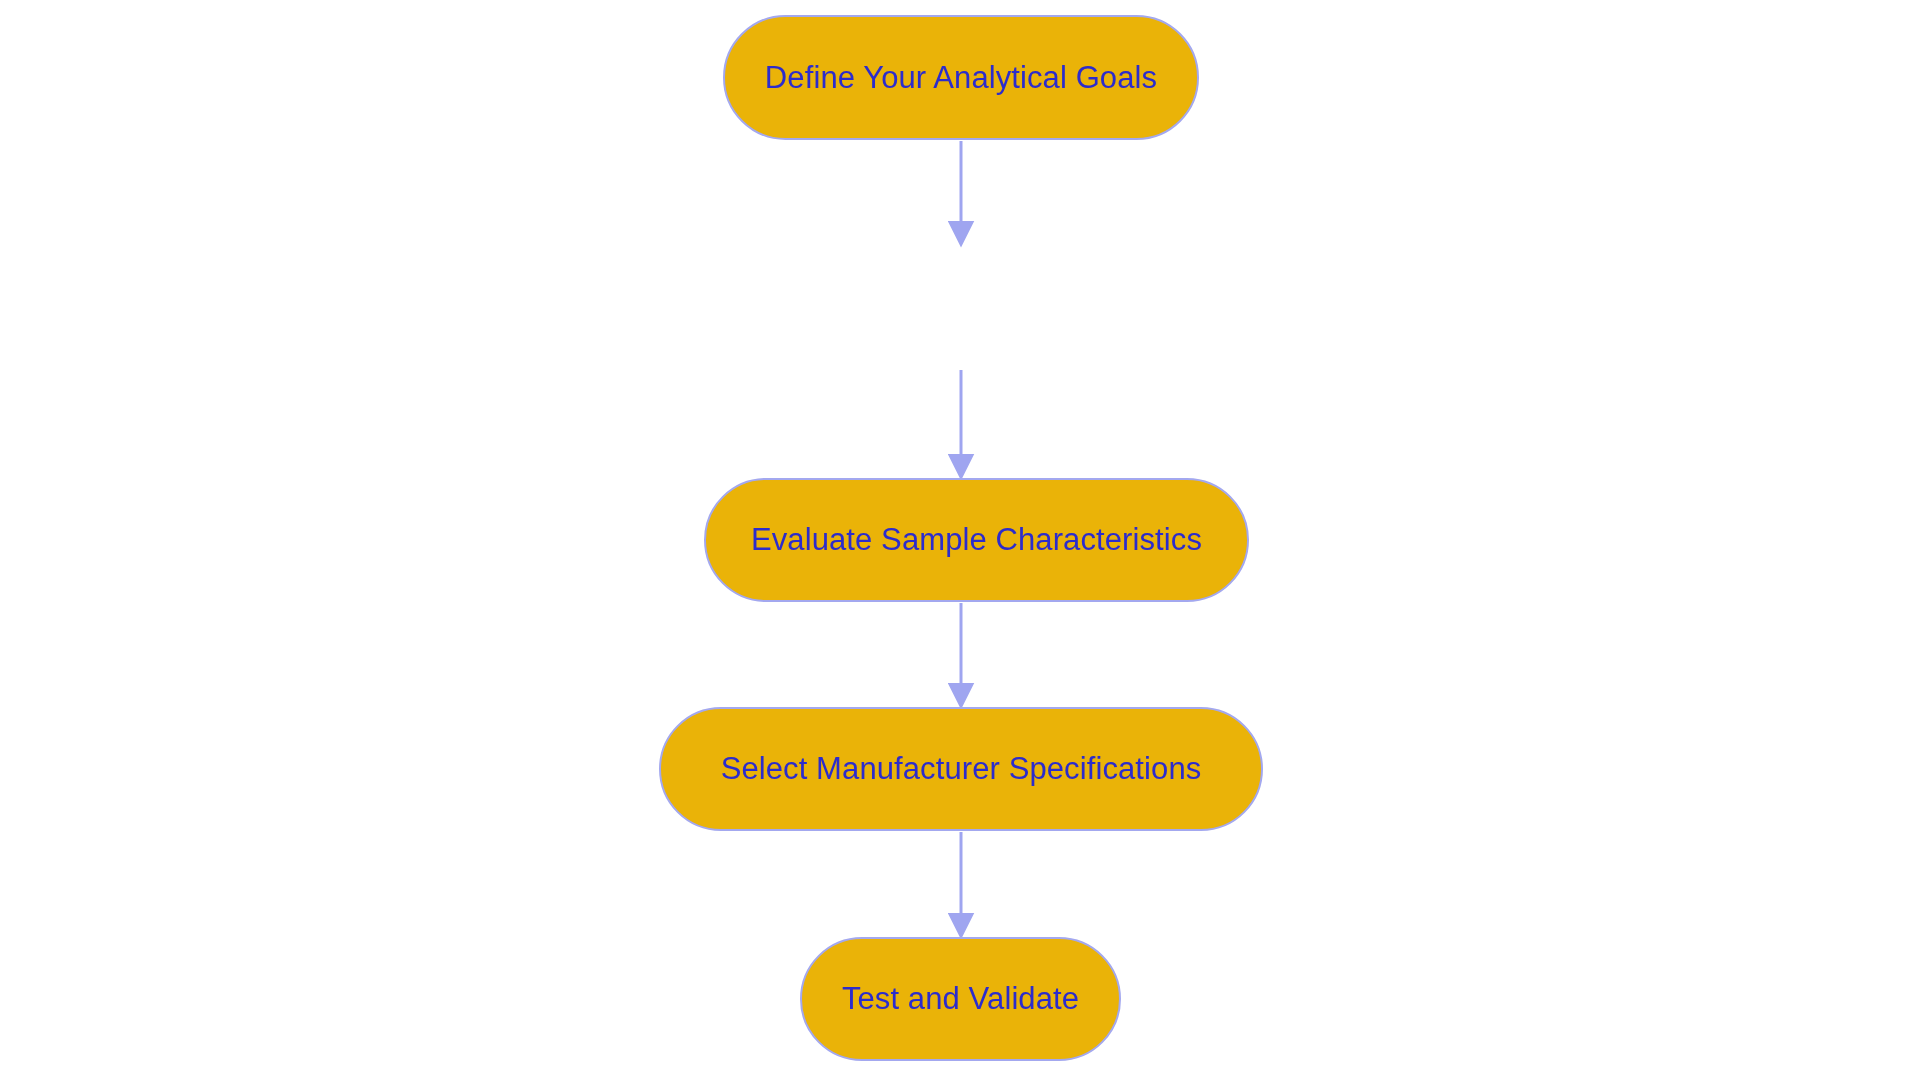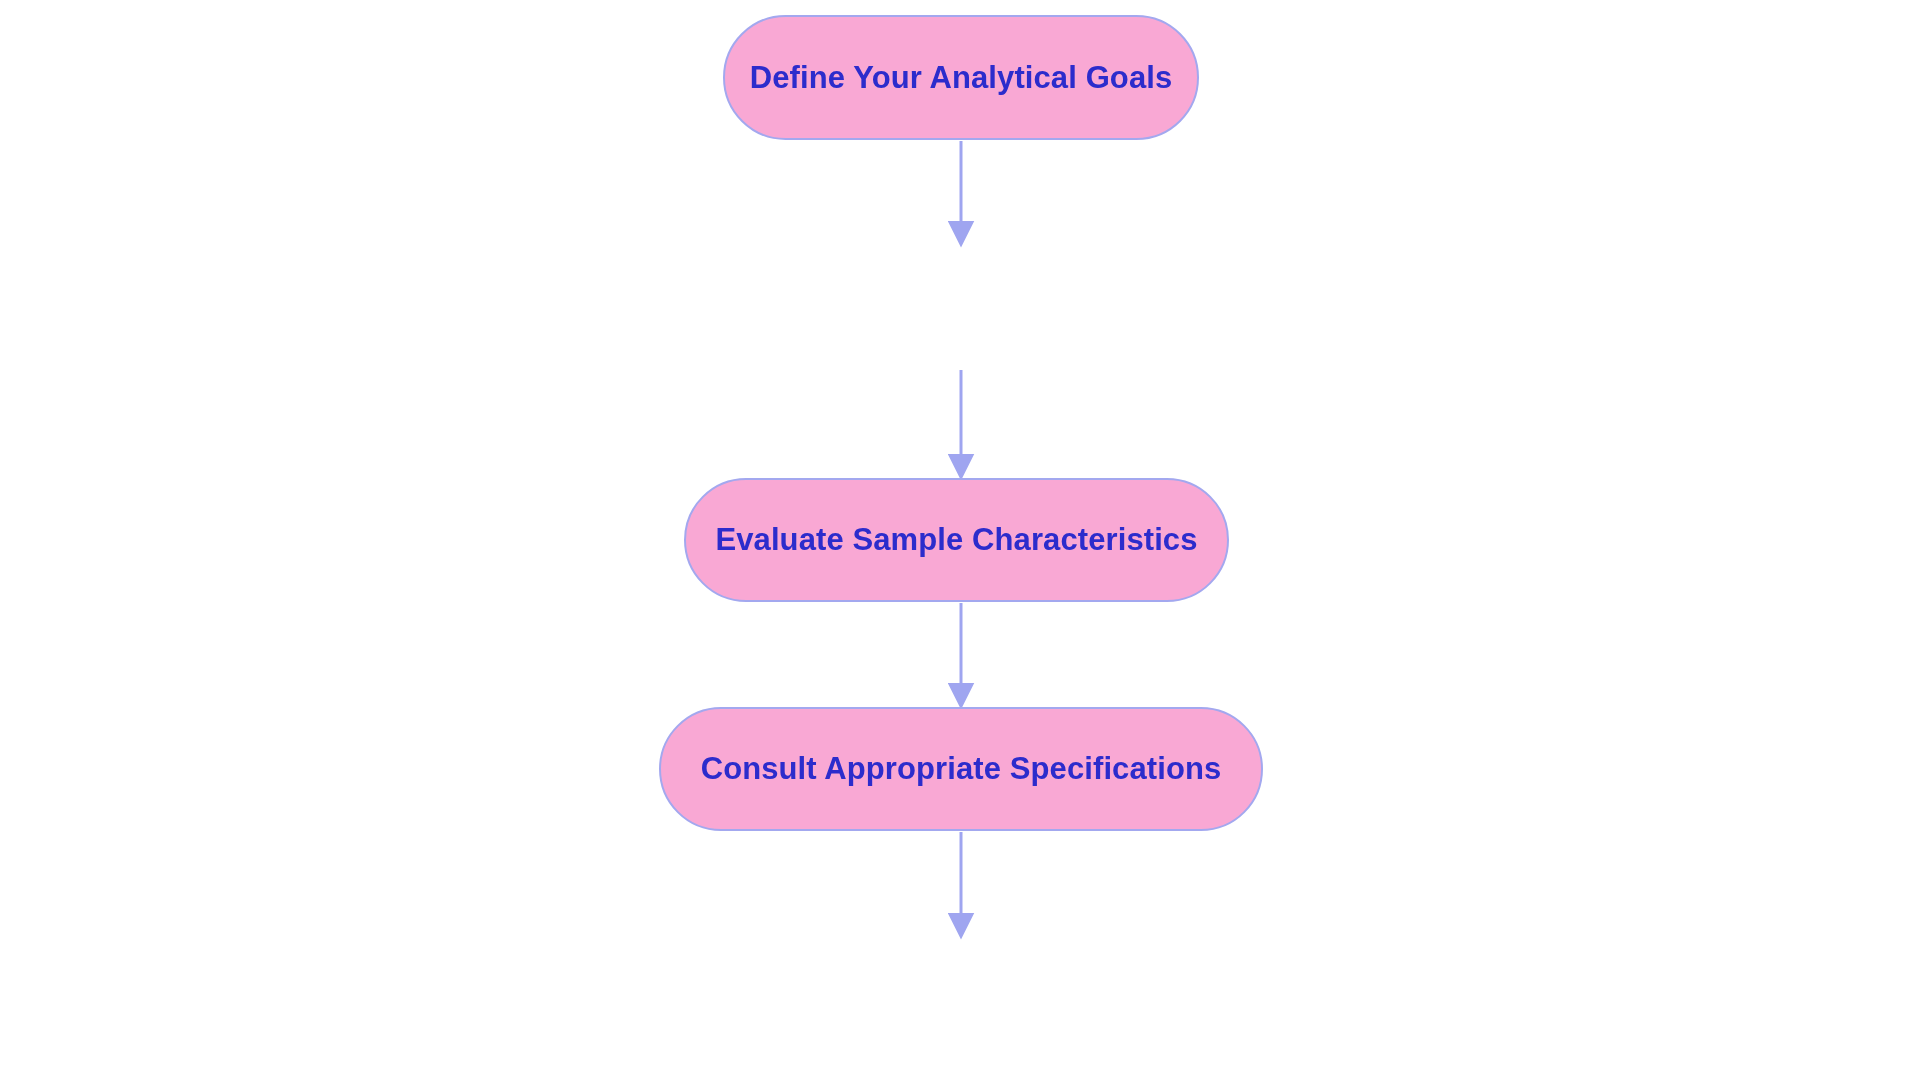--- a/index.html
+++ b/index.html
@@ -19,26 +19,26 @@
     width: 1920px;
     height: 1083px;
     background: #ffffff;
   }
   .flow-node {
     position: absolute;
     box-sizing: border-box;
     display: flex;
     align-items: center;
     justify-content: center;
-    background: #f9a8d4;
+    background: #eab308;
     border: 2px solid #a3a8ef;
     border-radius: 999px;
     color: #2c2ccc;
     font-size: 31px;
-    font-weight: 700;
+    font-weight: 400;
     letter-spacing: 0.1px;
     line-height: 1.2;
     white-space: nowrap;
     text-align: center;
     user-select: none;
   }
   .flow-node .node-label {
     display: block;
   }
   .connector-layer {
@@ -69,22 +69,25 @@
     <line x1="961" y1="603" x2="961" y2="696" stroke="#9fa5f0" stroke-width="3" marker-end="url(#arrowhead)"></line>
 
     <line x1="961" y1="832" x2="961" y2="926" stroke="#9fa5f0" stroke-width="3" marker-end="url(#arrowhead)"></line>
   </svg>
 
   <div class="flow-node" style="left:723px; top:15px; width:476px; height:125px;">
     <span class="node-label">Define Your Analytical Goals</span>
   </div>
 
 
-  <div class="flow-node" style="left:684px; top:478px; width:545px; height:124px;">
+  <div class="flow-node" style="left:704px; top:478px; width:545px; height:124px;">
     <span class="node-label">Evaluate Sample Characteristics</span>
   </div>
 
   <div class="flow-node" style="left:659px; top:707px; width:604px; height:124px;">
-    <span class="node-label">Consult Appropriate Specifications</span>
+    <span class="node-label">Select Manufacturer Specifications</span>
   </div>
 
+  <div class="flow-node" style="left:800px; top:937px; width:321px; height:124px;">
+    <span class="node-label">Test and Validate</span>
+  </div>
 
 </div>
 
 </body></html>

